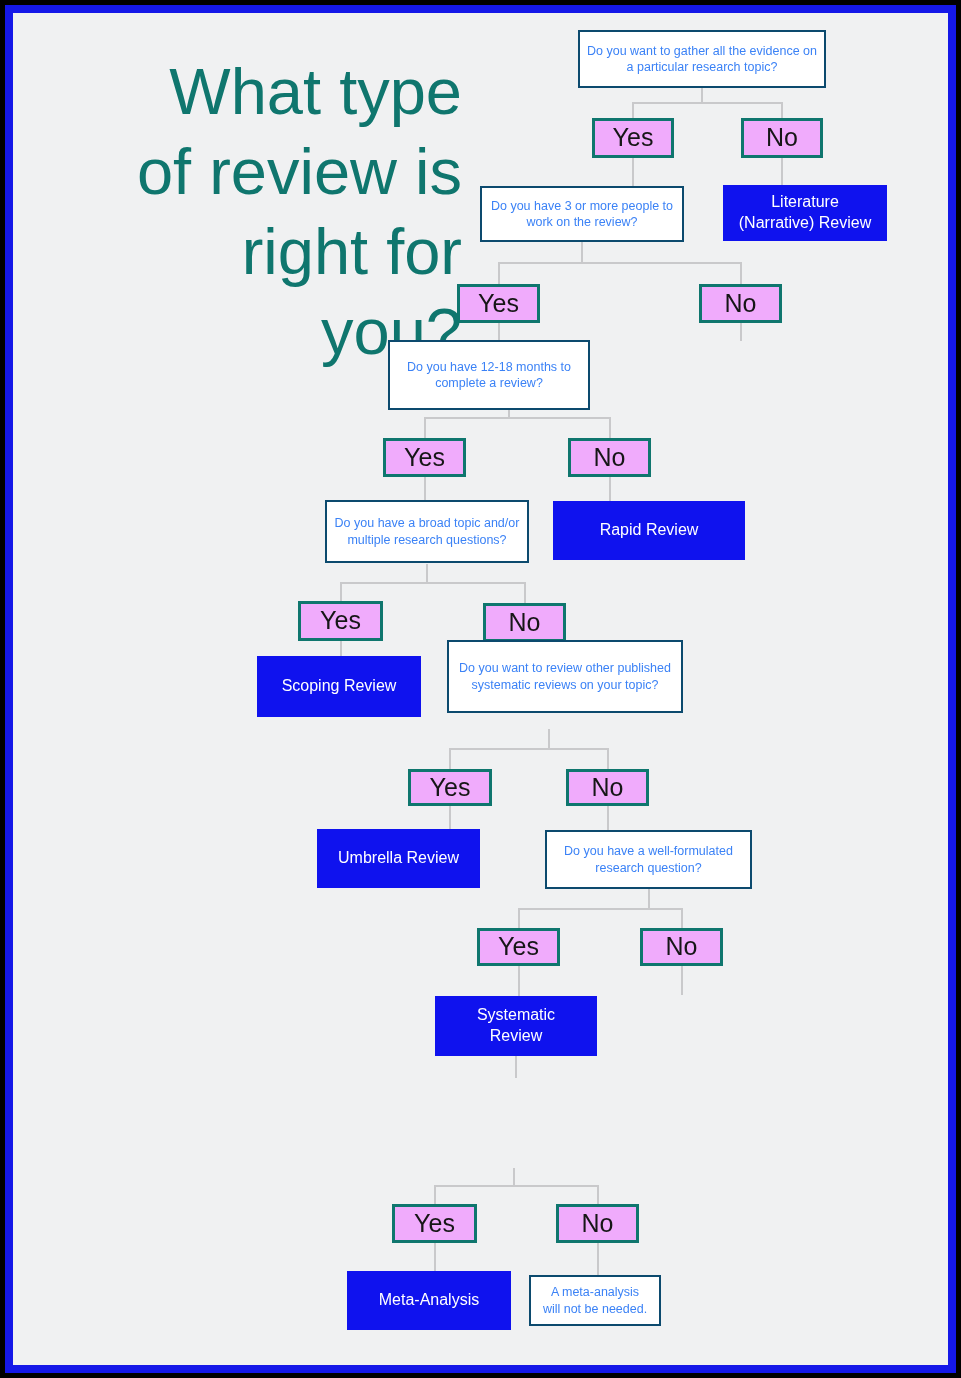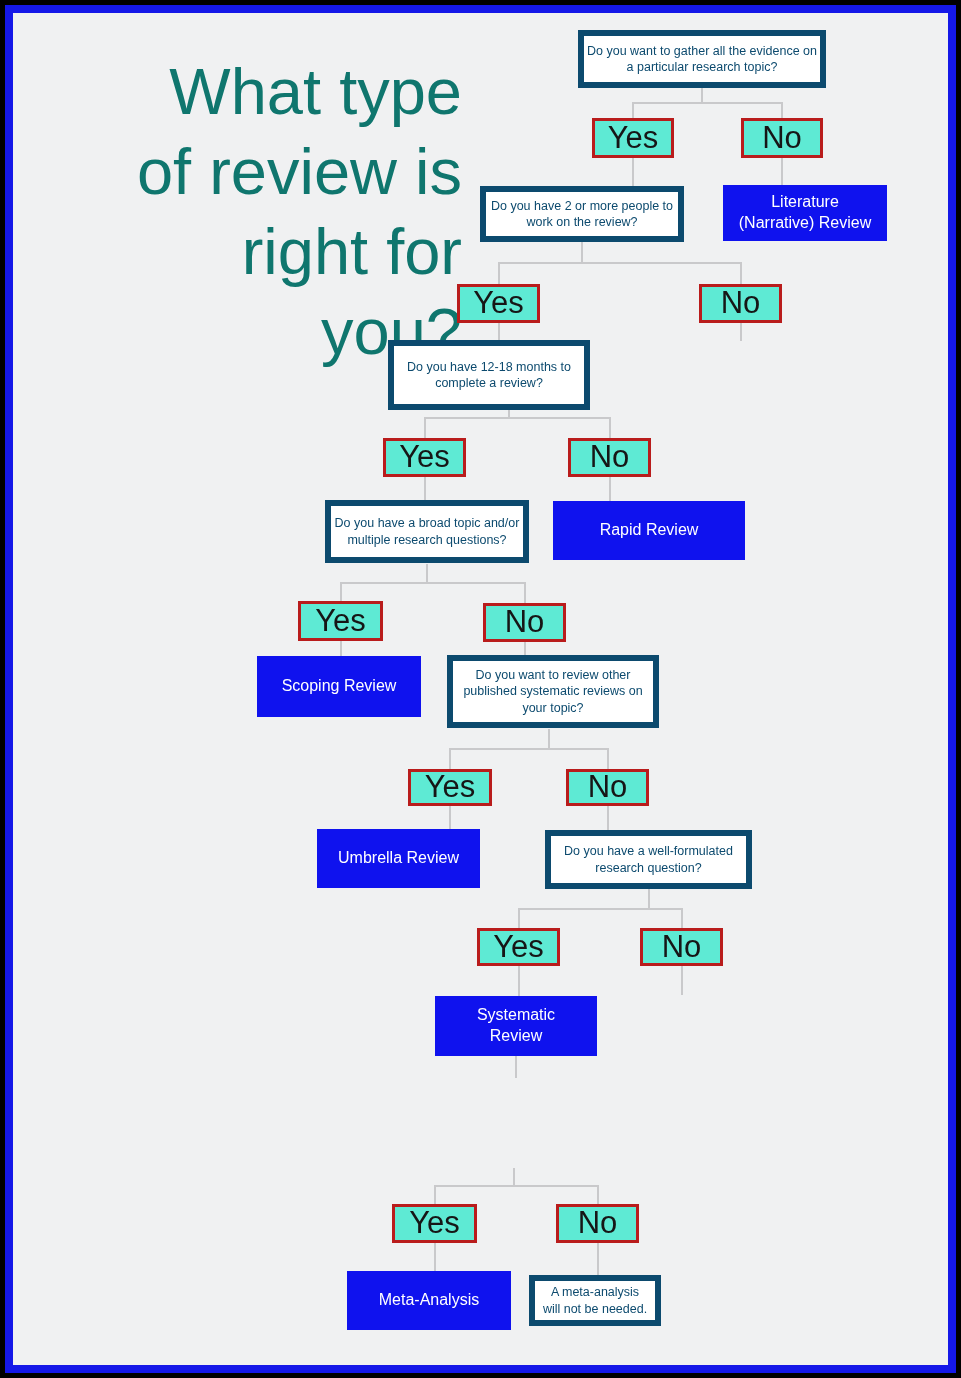--- a/index.html
+++ b/index.html
@@ -9,26 +9,26 @@
     font-family:"Liberation Sans", sans-serif;
   }
   .bg { position:absolute; inset:0; background:#F0F1F2; z-index:0; }
   .edge { position:absolute; background:#C9C9CB; z-index:1; }
   .node {
     position:absolute; z-index:2; box-sizing:border-box;
     display:flex; align-items:center; justify-content:center;
     text-align:center; white-space:pre-line;
   }
   .q, .info {
-    background:#FFFFFF; border:6px solid #0c4a6e; color:#0c4a6e;
+    background:#FFFFFF; border:2px solid #0c4a6e; color:#3b82f6;
     font-size:12.5px; line-height:1.3; padding:2px 3px;
   }
   .answer {
-    background:#5eead4; border:3px solid #b91c1c; color:#161616;
-    font-size:31px; line-height:1.1; padding:0 2px;
+    background:#f0abfc; border:3px solid #0f766e; color:#161616;
+    font-size:25px; line-height:1.1; padding:0 2px;
   }
   .result {
     background:#0F12EE; border:2px solid #0F12EE; color:#FFFFFF;
     font-size:16px; line-height:1.3; padding:4px 8px;
   }
   .title {
     position:absolute; left:72px; top:52px; width:390px; z-index:2;
     color:#0f766e; font-size:65px; line-height:80px; font-weight:400;
     white-space:pre-line; text-align:right;
   }
@@ -50,35 +50,35 @@
   <div class="title">What type
 of review is
 right for
 you?</div>
 
   <div class="node q" style="left:578px;top:30px;width:248px;height:58px">Do you want to gather all the evidence on a particular research topic?</div>
   <div class="node answer" style="left:592px;top:118px;width:82px;height:40px">Yes</div>
   <div class="node answer" style="left:741px;top:118px;width:82px;height:40px">No</div>
   <div class="node result" style="left:723px;top:185px;width:164px;height:56px">Literature (Narrative) Review</div>
 
-  <div class="node q" style="left:480px;top:186px;width:204px;height:56px">Do you have 2 or more people to work on the review?</div>
+  <div class="node q" style="left:480px;top:186px;width:204px;height:56px">Do you have 3 or more people to work on the review?</div>
   <div class="node answer" style="left:457px;top:284px;width:83px;height:39px">Yes</div>
   <div class="node answer" style="left:699px;top:284px;width:83px;height:39px">No</div>
 
   <div class="node q" style="left:388px;top:340px;width:202px;height:70px">Do you have 12-18 months to complete a review?</div>
   <div class="node answer" style="left:383px;top:438px;width:83px;height:39px">Yes</div>
   <div class="node answer" style="left:568px;top:438px;width:83px;height:39px">No</div>
 
   <div class="node q" style="left:325px;top:500px;width:204px;height:63px">Do you have a broad topic and/or multiple research questions?</div>
   <div class="node result" style="left:553px;top:501px;width:192px;height:59px">Rapid Review</div>
   <div class="node answer" style="left:298px;top:601px;width:85px;height:40px">Yes</div>
   <div class="node answer" style="left:483px;top:603px;width:83px;height:39px">No</div>
 
   <div class="node result" style="left:257px;top:656px;width:164px;height:61px">Scoping Review</div>
-  <div class="node q" style="left:447px;top:655px;width:212px;height:73px">Do you want to review other published systematic reviews on your topic?</div>
+  <div class="node q" style="left:447px;top:640px;width:236px;height:73px">Do you want to review other published systematic reviews on your topic?</div>
   <div class="node answer" style="left:408px;top:769px;width:84px;height:37px">Yes</div>
   <div class="node answer" style="left:566px;top:769px;width:83px;height:37px">No</div>
 
   <div class="node result" style="left:317px;top:829px;width:163px;height:59px">Umbrella Review</div>
   <div class="node q" style="left:545px;top:830px;width:207px;height:59px">Do you have a well-formulated research question?</div>
   <div class="node answer" style="left:477px;top:928px;width:83px;height:38px">Yes</div>
   <div class="node answer" style="left:640px;top:928px;width:83px;height:38px">No</div>
 
   <div class="node result" style="left:435px;top:996px;width:162px;height:60px">Systematic
 Review</div>

